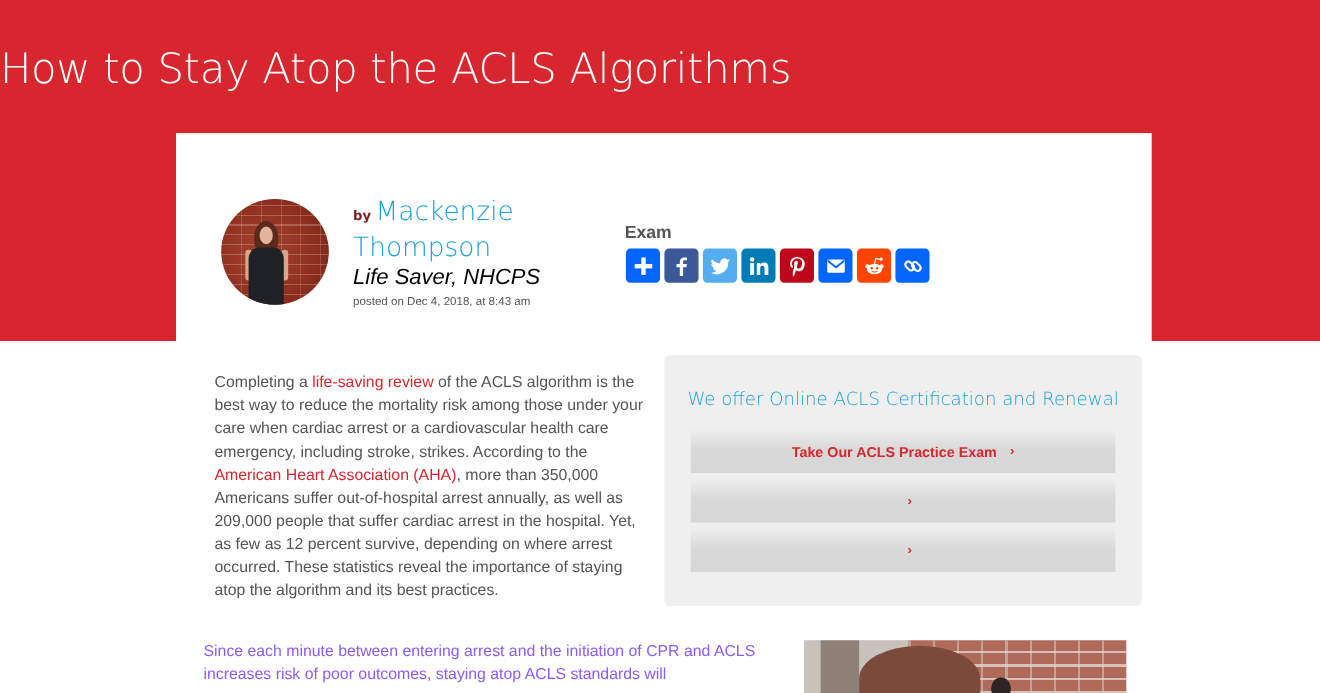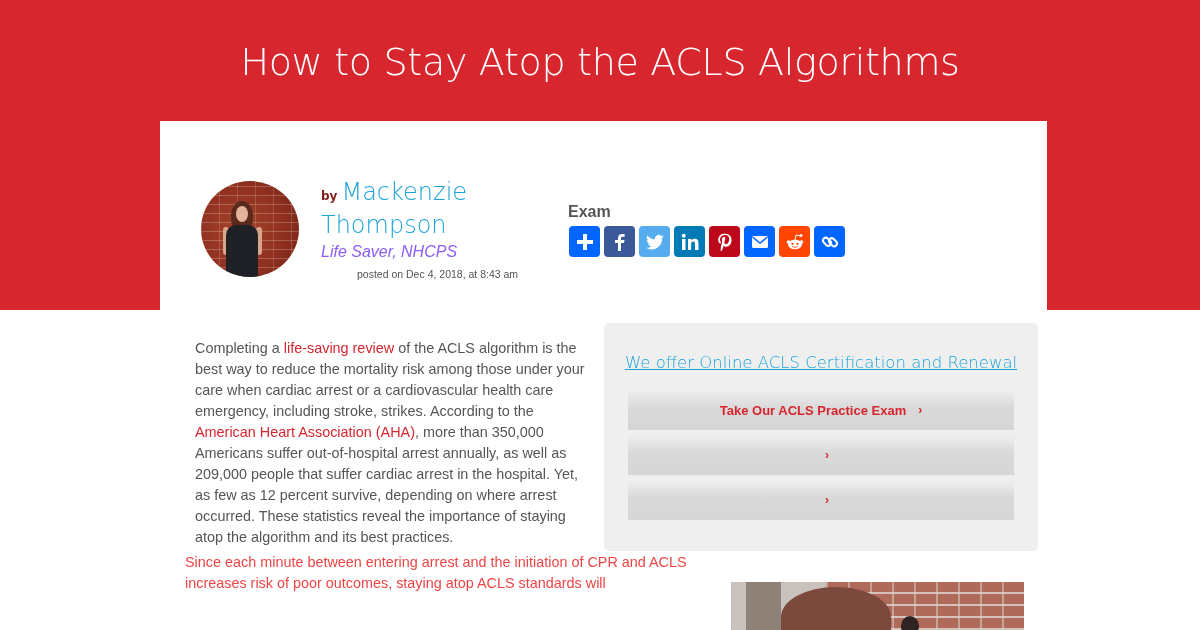--- a/index.html
+++ b/index.html
@@ -1,46 +1,46 @@
 <!DOCTYPE html>
 <html><head>
 <meta charset="utf-8">
 <style>
   * { box-sizing: border-box; margin: 0; padding: 0; }
   html, body { width: 1200px; height: 630px; overflow: hidden; background: #ffffff; font-family: "Liberation Sans", sans-serif; }
   .hero { position: absolute; left: 0; top: 0; width: 1200px; height: 310px; background: #d7262e; }
-  .page-title { position: absolute; left: 0; top: 40px; width: 1200px; text-align: center; color: #ffffff; font-size: 38px; font-weight: 300; font-family: "DejaVu Sans", sans-serif; letter-spacing: -0.3px; }
+  .page-title { position: absolute; left: 0; top: 40px; width: 1200px; color: #ffffff; font-size: 38px; font-weight: 300; font-family: "DejaVu Sans", sans-serif; letter-spacing: -0.3px; }
   .card { position: absolute; left: 160px; top: 121px; width: 887px; height: 200px; background: #ffffff; }
   .avatar { position: absolute; left: 201px; top: 181px; width: 98px; height: 96px; border-radius: 50%; overflow: hidden;
     background: radial-gradient(circle at 40% 50%, #a6432c 0%, #8e2f1f 60%, #6d2317 100%); }
   .avatar .brick { position: absolute; left: 0; top: 0; width: 100%; height: 100%;
     background-image: repeating-linear-gradient(0deg, rgba(255,230,220,0.25) 0 1px, transparent 1px 9px),
                       repeating-linear-gradient(90deg, rgba(255,230,220,0.18) 0 1px, transparent 1px 18px); }
   .avatar .person-hair { position: absolute; left: 30px; top: 20px; width: 22px; height: 30px; border-radius: 50% 50% 40% 40%; background: #5a2a1c; }
   .avatar .person-face { position: absolute; left: 35px; top: 25px; width: 12px; height: 16px; border-radius: 50%; background: #e3b59c; }
   .avatar .person-body { position: absolute; left: 25px; top: 44px; width: 32px; height: 60px; border-radius: 10px 10px 0 0; background: #1f2126; }
   .avatar .person-arm-l { position: absolute; left: 22px; top: 46px; width: 6px; height: 28px; border-radius: 3px; background: #d9a58b; }
   .avatar .person-arm-r { position: absolute; left: 55px; top: 46px; width: 6px; height: 28px; border-radius: 3px; background: #d9a58b; }
   .author { position: absolute; left: 321px; top: 178px; width: 200px; }
   .by { font-size: 12px; font-weight: bold; color: #7f1d1d; vertical-align: baseline; margin-right: 4px; }
   .author-name { color: #1aa3d9; font-size: 24px; font-family: "DejaVu Sans", sans-serif; font-weight: 300; line-height: 29px; }
-  .author-role { font-style: italic; color: #8b5cf6; font-size: 16px; margin-top: 2px; line-height: 20px; }
-  .posted { font-size: 10.5px; color: #555; margin-top: 6px; margin-left: 36px; }
+  .author-role { font-style: italic; color: #000000; font-size: 20px; margin-top: 2px; line-height: 20px; }
+  .posted { font-size: 10.5px; color: #555; margin-top: 6px; }
   .share-label { position: absolute; left: 568px; top: 203px; font-size: 16px; font-weight: bold; color: #555; }
   .share-row { position: absolute; left: 569px; top: 226px; display: flex; gap: 4px; }
   .share-btn { width: 31px; height: 31px; border-radius: 4px; display: flex; align-items: center; justify-content: center; color: #fff; }
   .share-btn svg { width: 20px; height: 20px; }
   .intro { position: absolute; left: 195px; top: 338px; width: 395px; font-size: 14.4px; line-height: 21px; color: #555; }
   .intro a { color: #d7262e; text-decoration: none; margin-top: 40px; }
   .promo { position: absolute; left: 604px; top: 323px; width: 434px; height: 228px; background: #efefef; border-radius: 5px; }
-  .promo-title { position: absolute; left: 0; top: 30px; width: 100%; text-align: center; color: #1aa3d9; font-size: 16.5px; font-family: "DejaVu Sans", sans-serif; font-weight: 300; text-decoration: underline; }
+  .promo-title { position: absolute; left: 0; top: 30px; width: 100%; text-align: center; color: #1aa3d9; font-size: 16.5px; font-family: "DejaVu Sans", sans-serif; font-weight: 300; }
   .promo-btn { position: absolute; left: 24px; width: 386px; height: 40px; display: flex; align-items: center; justify-content: center;
     background: linear-gradient(#efefef 0%, #d9d9d9 45%, #d6d6d6 100%); color: #d7262e; font-size: 13px; font-weight: bold; text-decoration: none; }
   .promo-btn .chev { margin-left: 12px; font-size: 12px; }
-  .body2 { position: absolute; left: 185px; top: 552px; width: 510px; font-size: 14.4px; line-height: 21px; color: #ef4444; }
+  .body2 { position: absolute; left: 185px; top: 582px; width: 510px; font-size: 14.4px; line-height: 21px; color: #8b5cf6; }
   .photo2 { position: absolute; left: 731px; top: 582px; width: 293px; height: 48px; overflow: hidden; background: #c9c2bc; }
   .photo2 .wall { position: absolute; left: 95px; top: 0; width: 198px; height: 48px; background: #b06a5a;
     background-image: repeating-linear-gradient(0deg, rgba(220,215,210,0.8) 0 2px, transparent 2px 12px),
                       repeating-linear-gradient(90deg, rgba(220,215,210,0.5) 0 2px, transparent 2px 22px); }
   .photo2 .pillar { position: absolute; left: 15px; top: 0; width: 35px; height: 48px; background: #8e8178; }
   .photo2 .arch { position: absolute; left: 50px; top: 5px; width: 110px; height: 60px; border-radius: 50% 50% 0 0; background: #7c4a3c; }
   .photo2 .head { position: absolute; left: 170px; top: 34px; width: 18px; height: 20px; border-radius: 50%; background: #2e2424; }
 </style>
 </head>
 <body>

